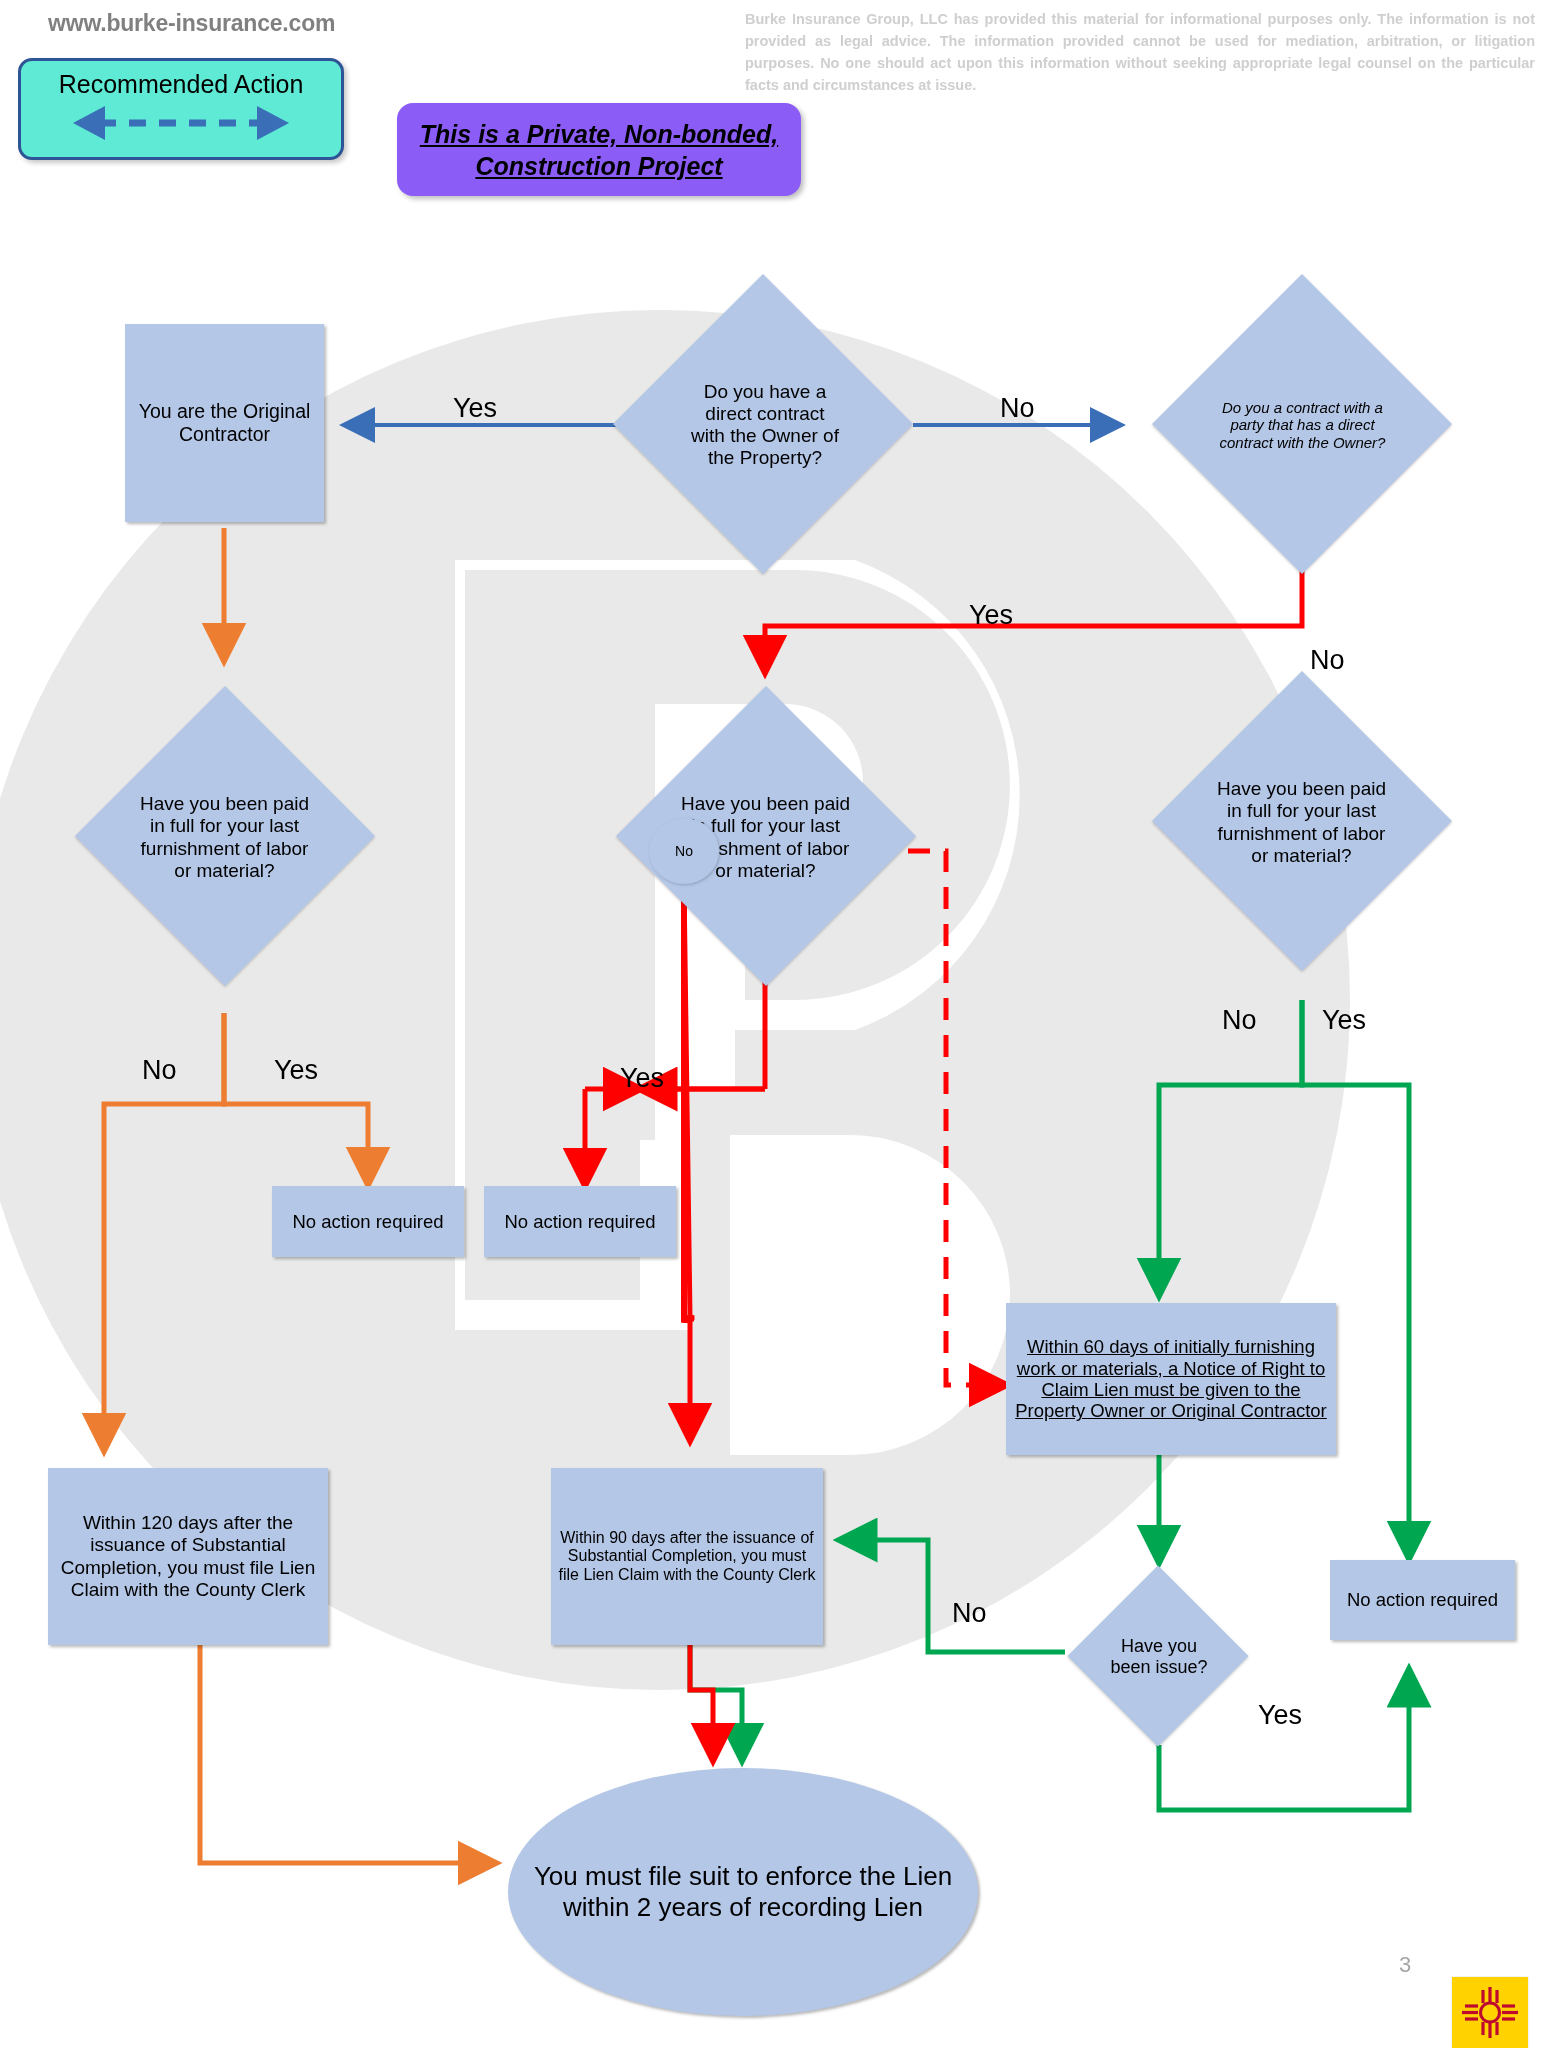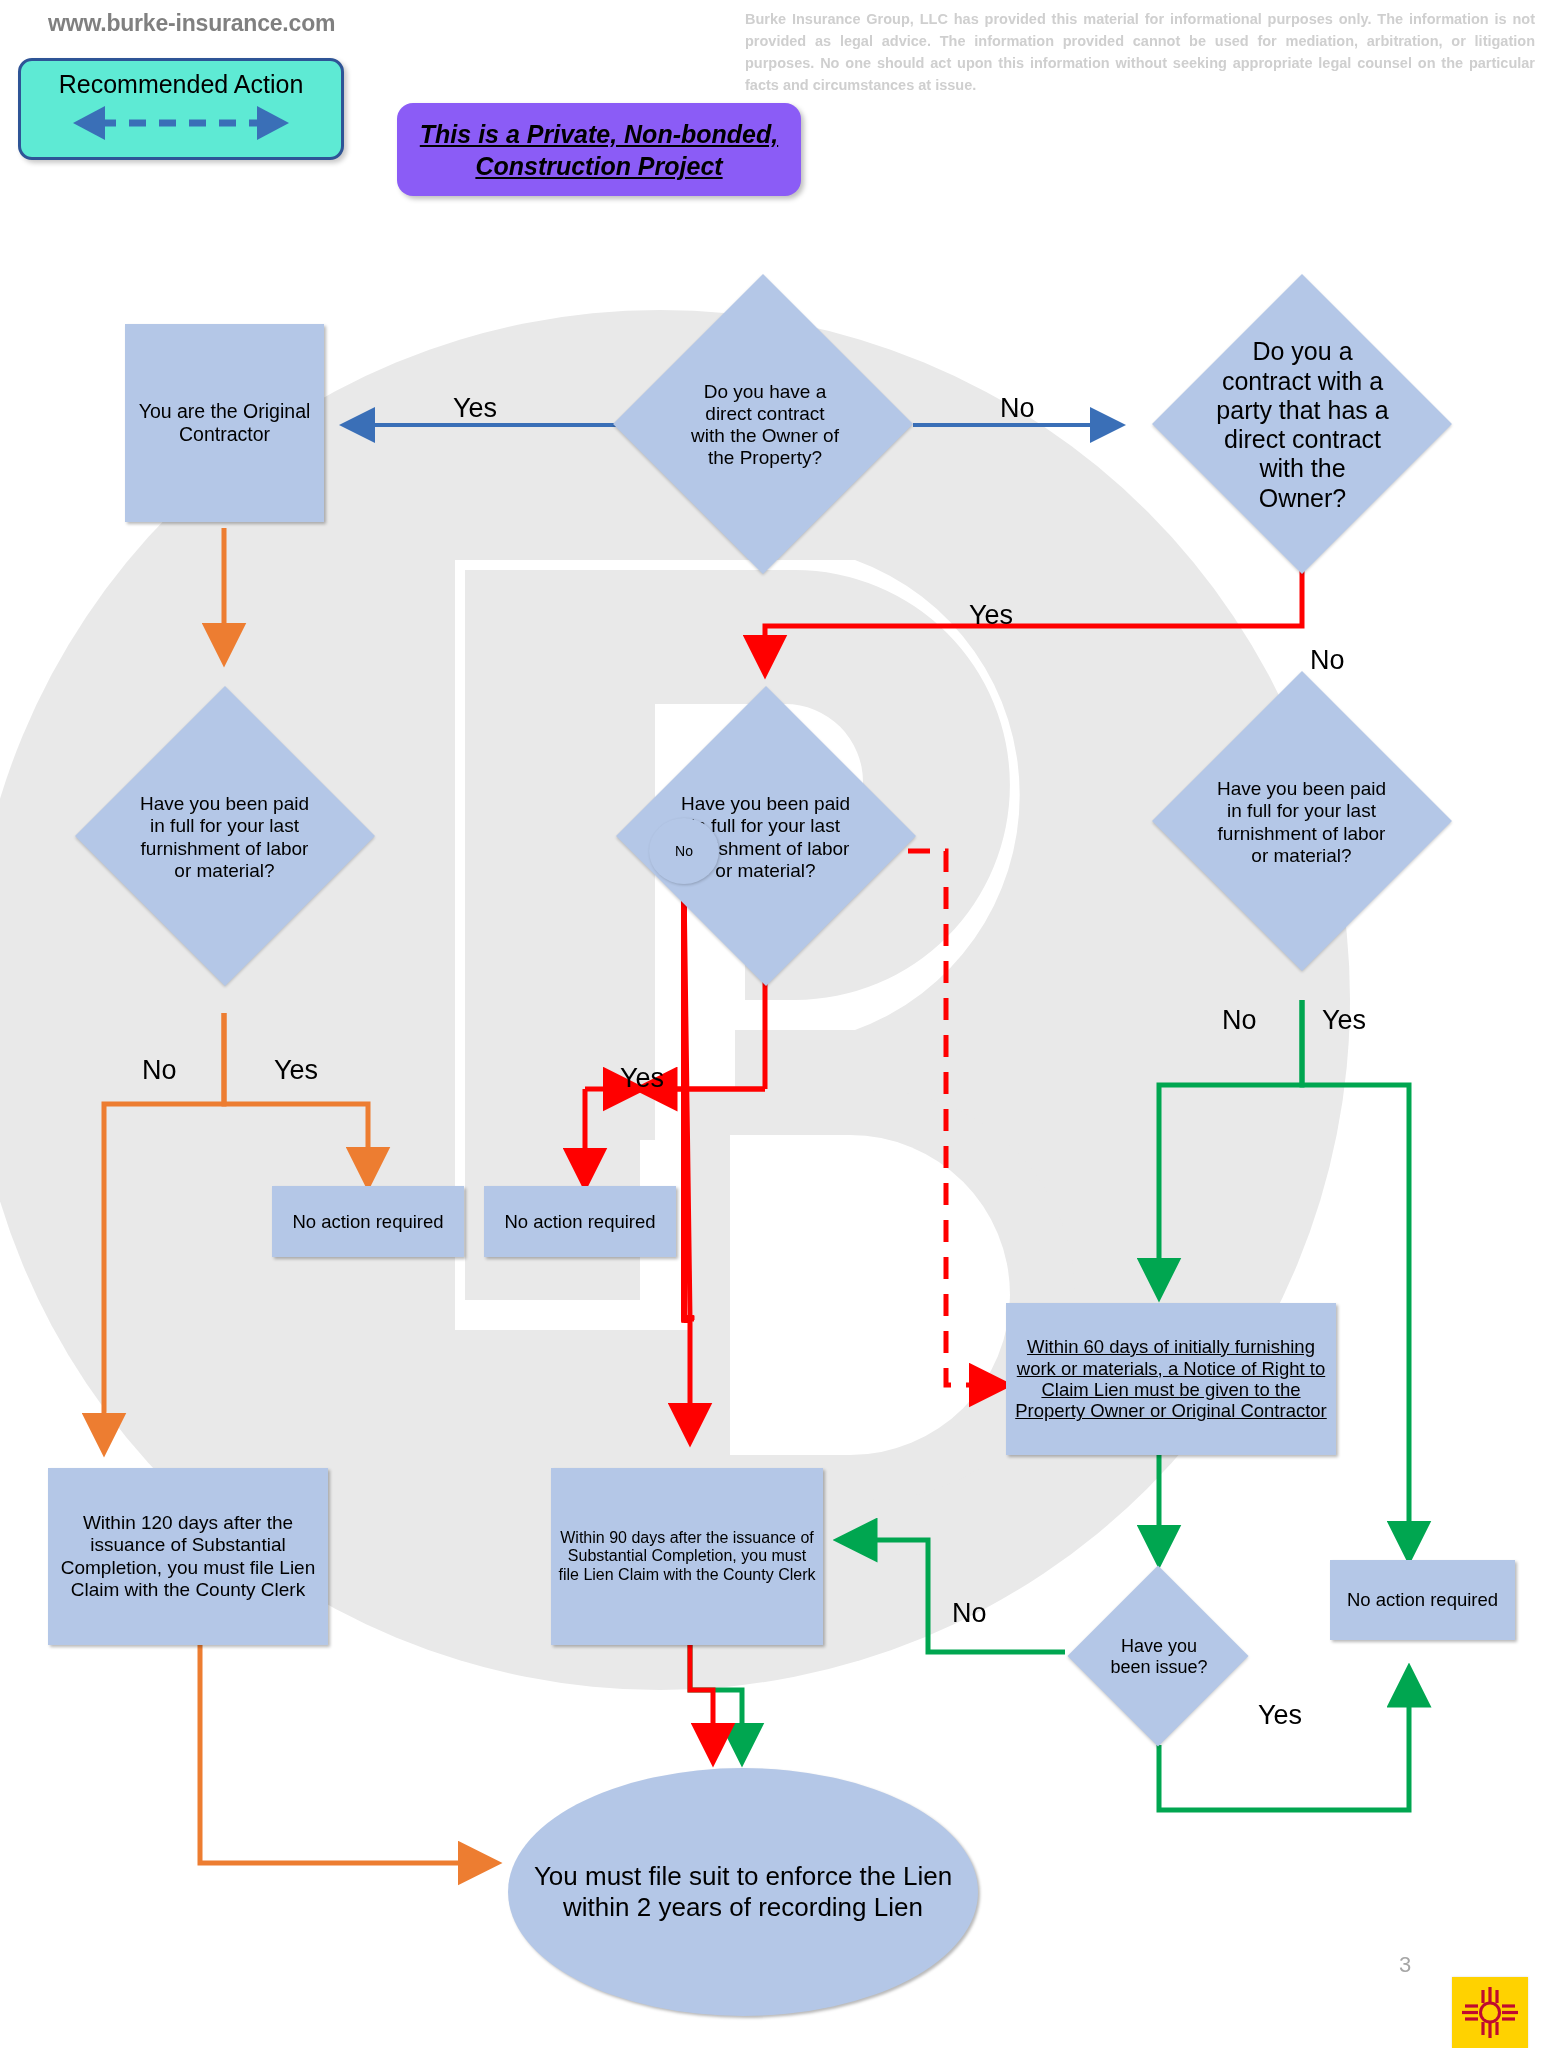--- a/index.html
+++ b/index.html
@@ -217,21 +217,21 @@
     <path d="M684,884 V1320" stroke="#ff0000" stroke-width="5" fill="none"></path>
     <path d="M684,1320 H690 V1440" stroke="#ff0000" stroke-width="5" fill="none" marker-end="url(#ar)"></path>
   </svg>
 
   <div class="dia-shape" style="left:657px;top:318px;width:212px;height:212px;"></div>
   <div class="dia-text" style="left:690px;top:305px;width:150px;height:240px;font-size:19px;">
     <span>Do you have a direct contract with the Owner of the Property?</span>
   </div>
 
   <div class="dia-shape" style="left:1196px;top:318px;width:212px;height:212px;"></div>
-  <div class="dia-text" style="left:1215px;top:305px;width:175px;height:240px;font-size:25px;">
+  <div class="dia-text" style="left:1215px;top:305px;width:175px;height:240px;font-size:15px;font-style:italic;">
     <span>Do you a contract with a party that has a direct contract with the Owner?</span>
   </div>
 
   <div class="dia-shape" style="left:119px;top:730px;width:212px;height:212px;"></div>
   <div class="dia-text" style="left:132px;top:755px;width:185px;height:165px;font-size:19px;">
     <span>Have you been paid in full for your last furnishment of labor or material?</span>
   </div>
 
   <div class="dia-shape" style="left:660px;top:730px;width:212px;height:212px;"></div>
   <div class="dia-text" style="left:673px;top:755px;width:185px;height:165px;font-size:19px;">

